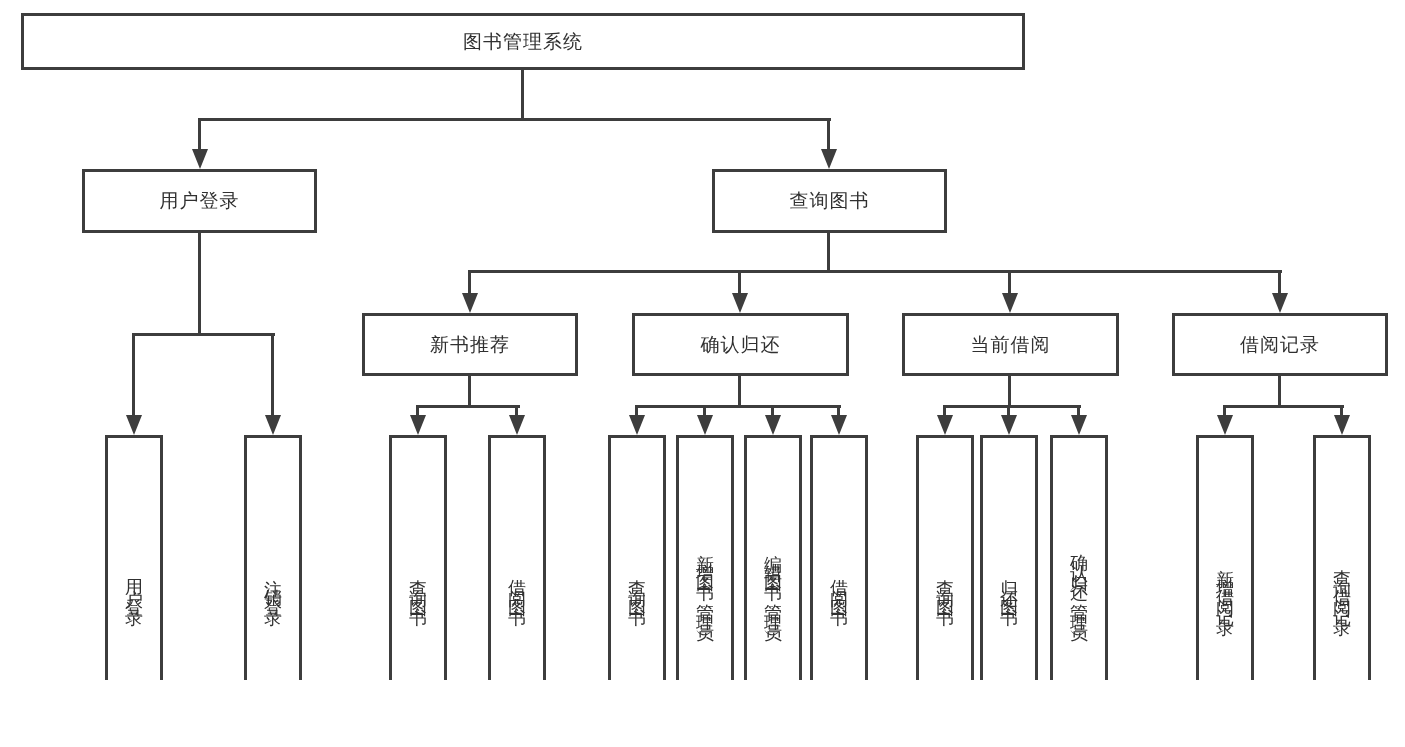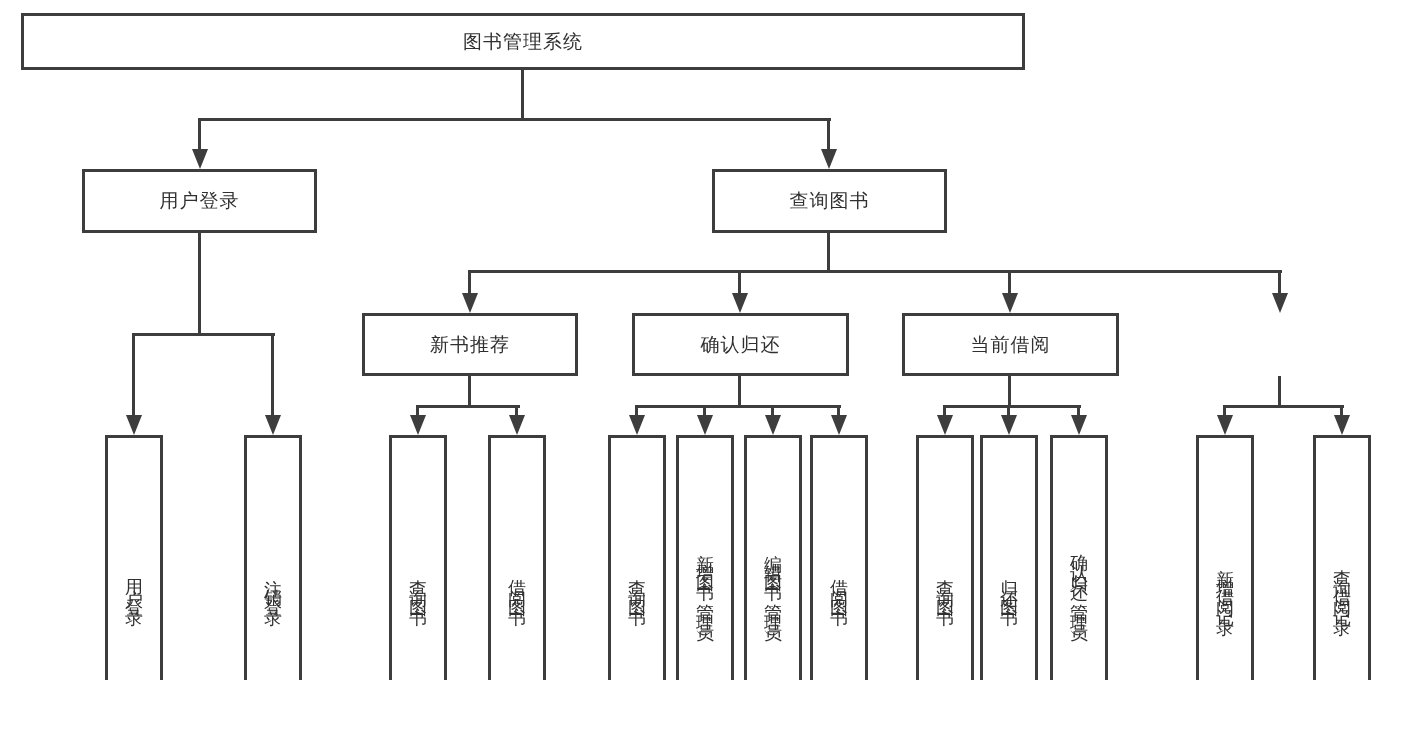--- a/index.html
+++ b/index.html
@@ -84,20 +84,23 @@
 
   <div class="box" style="left:362px;top:313px;width:216px;height:63px;">
     <span>新书推荐</span>
   </div>
   <div class="box" style="left:632px;top:313px;width:217px;height:63px;">
     <span>确认归还</span>
   </div>
   <div class="box" style="left:902px;top:313px;width:217px;height:63px;">
     <span>当前借阅</span>
   </div>
+  <div class="box" style="left:1172px;top:313px;width:216px;height:63px;">
+    <span>借阅记录</span>
+  </div>
 
   <div class="vline" style="left:468px;top:376px;height:32px;"></div>
   <div class="hline" style="left:416px;top:405px;width:104px;"></div>
   <div class="vline" style="left:416px;top:405px;height:14px;"></div>
   <div class="arrow" style="left:410px;top:415px;"></div>
   <div class="vline" style="left:515px;top:405px;height:14px;"></div>
   <div class="arrow" style="left:509px;top:415px;"></div>
 
   <div class="vline" style="left:738px;top:376px;height:32px;"></div>
   <div class="hline" style="left:635px;top:405px;width:206px;"></div>

